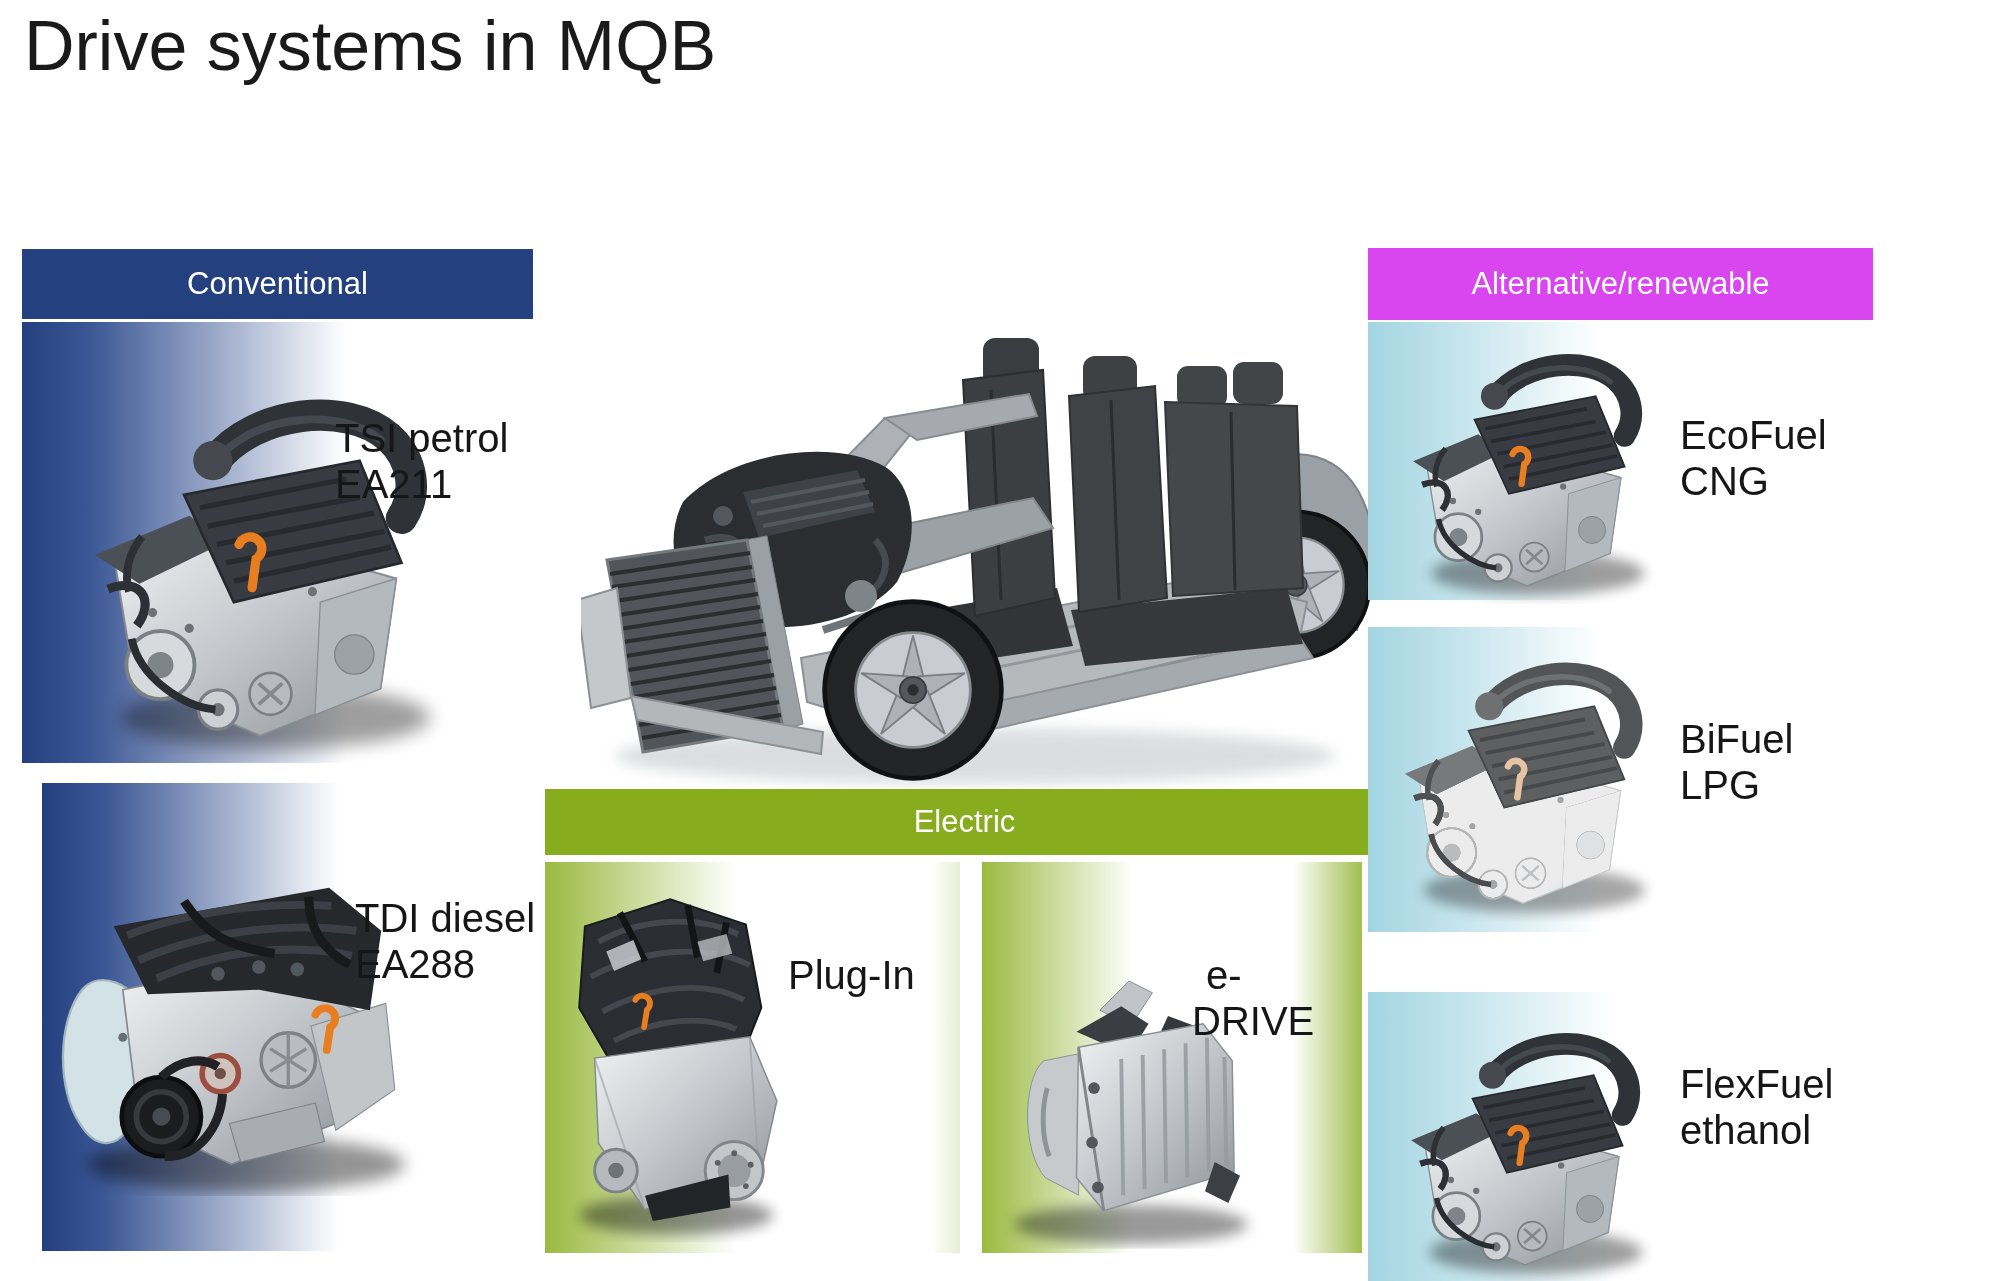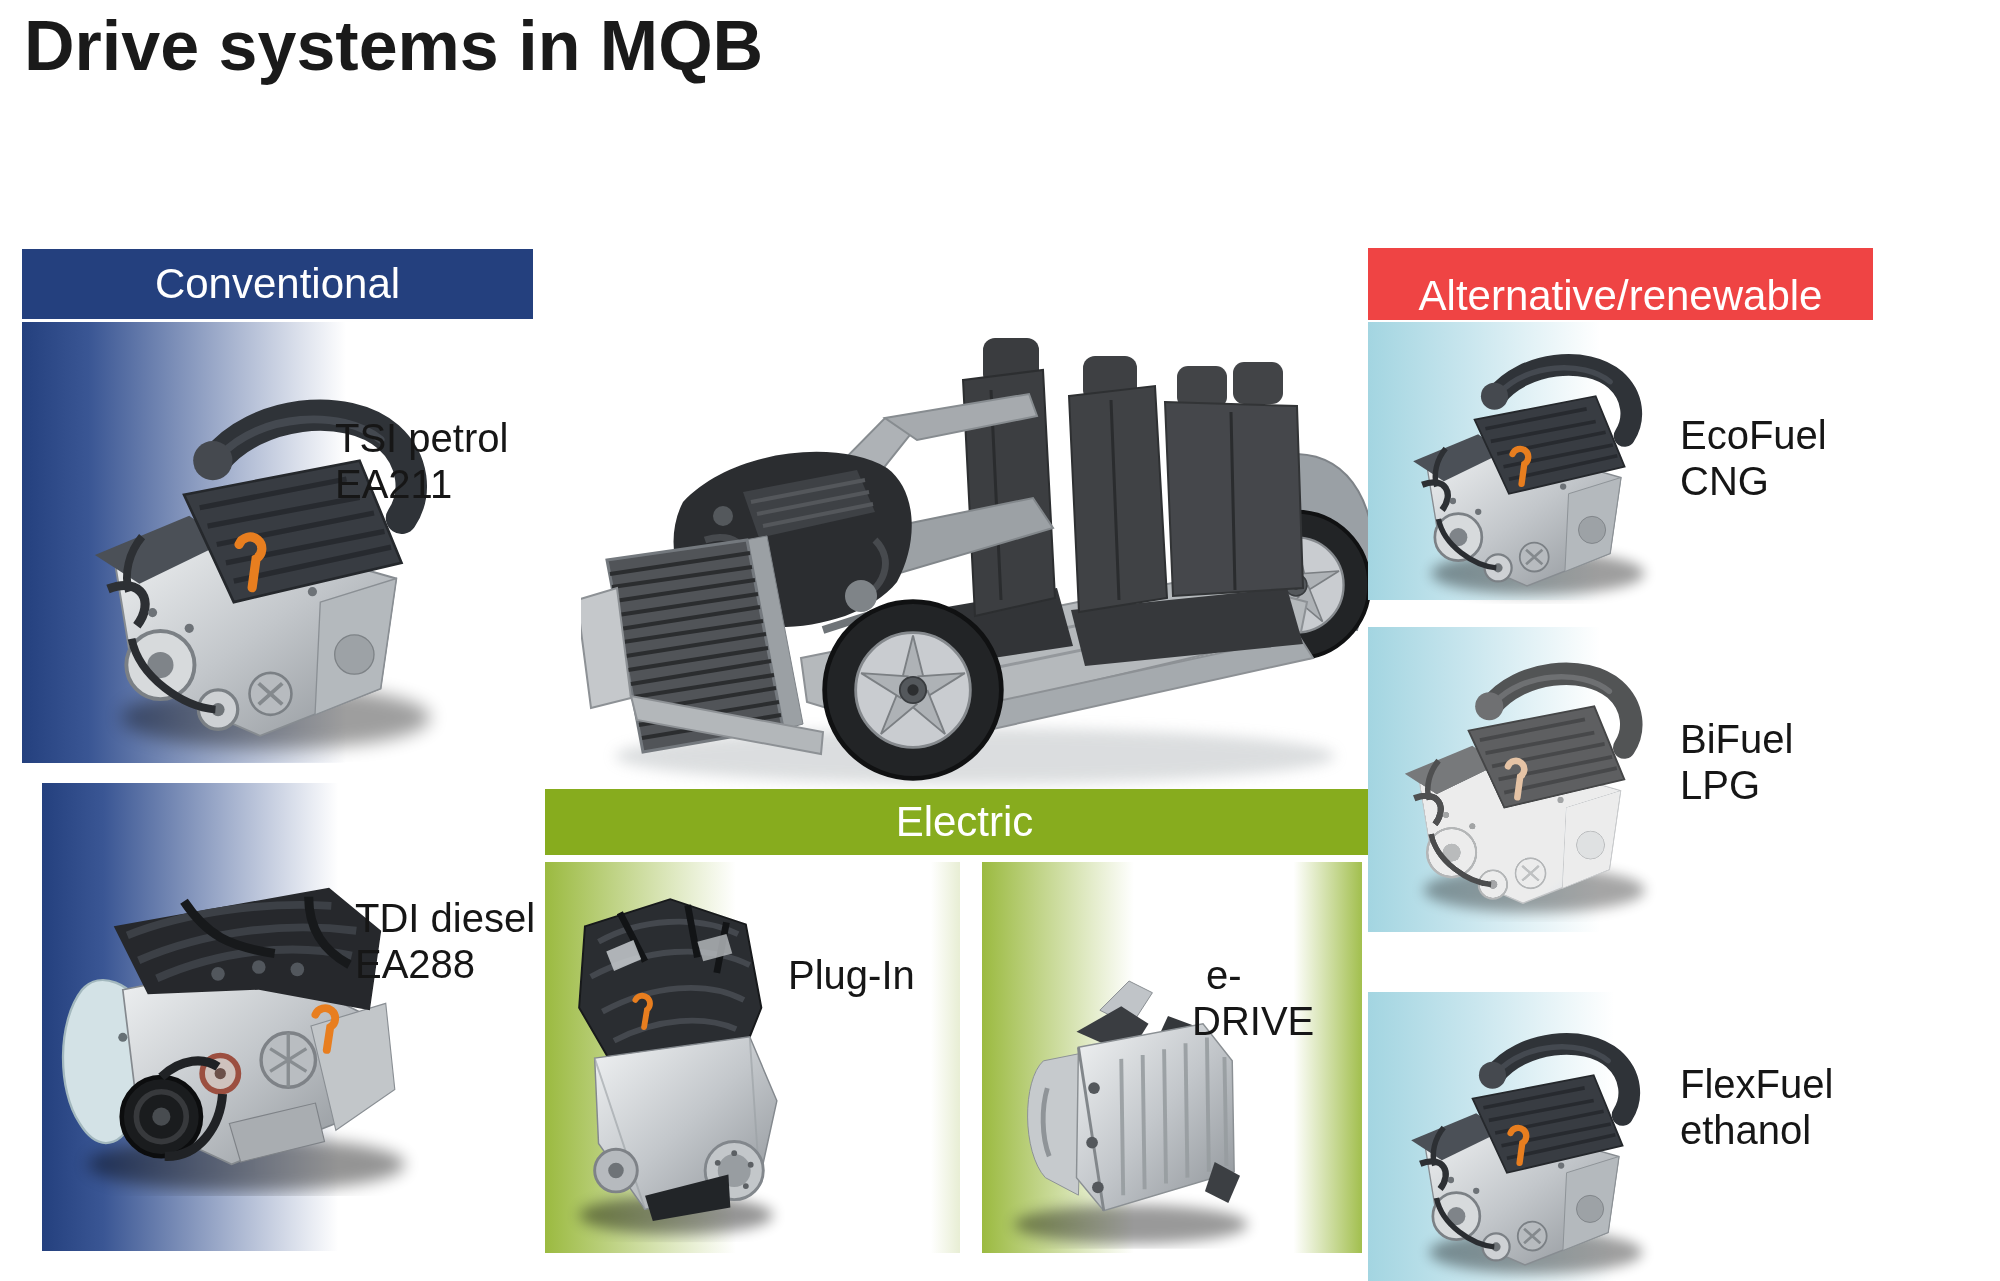--- a/index.html
+++ b/index.html
@@ -1,24 +1,24 @@
 <!DOCTYPE html>
 <html><head>
 <meta charset="utf-8">
 <style>
   html,body{margin:0;padding:0;background:#fff;}
   .slide{position:relative;width:2000px;height:1281px;background:#ffffff;overflow:hidden;
          font-family:"Liberation Sans",sans-serif;}
   .title{position:absolute;left:24px;top:10px;margin:0;font-size:70px;line-height:1.05;
-         font-weight:700;color:#1a1a1a;}
+         font-weight:400;color:#1a1a1a;}
   .bar{position:absolute;display:flex;align-items:center;justify-content:center;
-       color:#ffffff;font-size:42px;font-weight:400;}
+       color:#ffffff;font-size:31px;font-weight:400;}
   .bar-blue{background:#24407e;}
   .bar-green{background:#87ac1e;}
-  .bar-teal{background:#ef4444;align-items:flex-end;}
+  .bar-teal{background:#d946ef;}
   .panel{position:absolute;}
   .panel-blue{background:linear-gradient(90deg,#24407e 0%,#3a5694 12%,#ffffff 58%,#ffffff 100%);}
   .panel-teal{background:linear-gradient(90deg,#a3d5e1 0%,#c9e6ee 20%,#ffffff 46%,#ffffff 100%);}
   .panel-green-l{background:linear-gradient(90deg,#9bba40 0%,#ffffff 46%,#ffffff 93%,#e8eed4 100%);}
   .panel-green-r{background:linear-gradient(90deg,#9bba40 0%,#ffffff 40%,#ffffff 82%,#a2bf4e 100%);}
   .lbl{position:absolute;font-size:40px;line-height:46px;color:#161616;white-space:nowrap;}
   .img{position:absolute;}
   .indent{padding-left:14px;}
 </style>
 </head>

